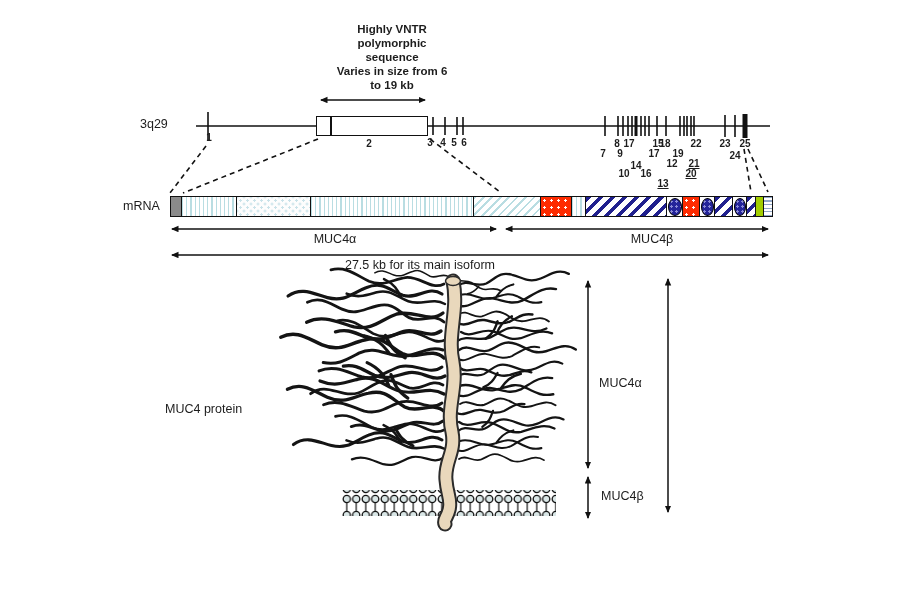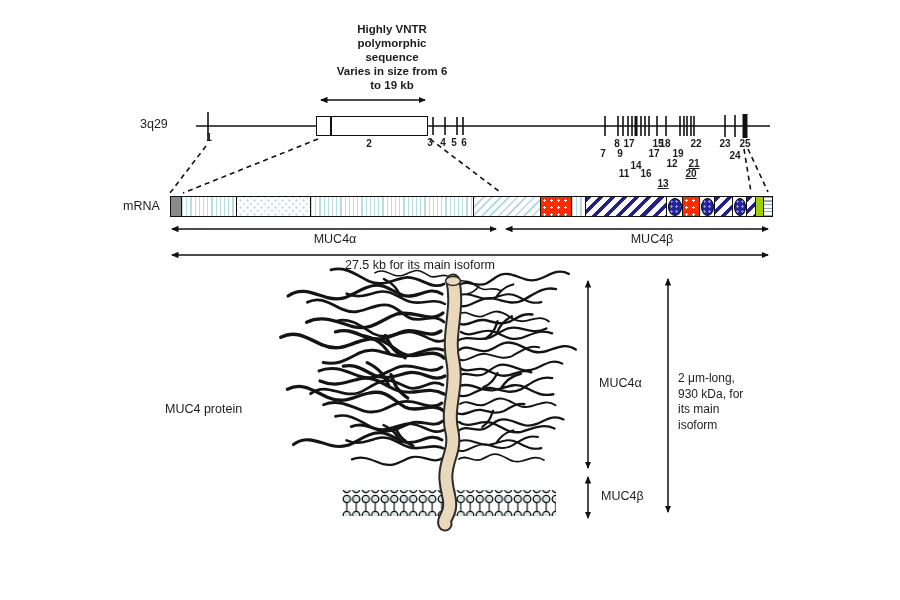--- a/index.html
+++ b/index.html
@@ -122,21 +122,21 @@
 
   <span class="lbl c num" style="left:209px;top:132px;">1</span>
   <span class="lbl c num" style="left:369px;top:138px;">2</span>
   <span class="lbl c num" style="left:430px;top:137px;">3</span>
   <span class="lbl c num" style="left:443px;top:137px;">4</span>
   <span class="lbl c num" style="left:454px;top:137px;">5</span>
   <span class="lbl c num" style="left:464px;top:137px;">6</span>
   <span class="lbl c num" style="left:603px;top:148px;">7</span>
   <span class="lbl c num" style="left:617px;top:138px;">8</span>
   <span class="lbl c num" style="left:620px;top:148px;">9</span>
-  <span class="lbl c num" style="left:624px;top:168px;">11</span>
+  <span class="lbl c num" style="left:624px;top:168px;">10</span>
   <span class="lbl c num" style="left:629px;top:138px;">17</span>
   <span class="lbl c num" style="left:631px;top:158px;margin-left:41px;">12</span>
   <span class="lbl c num" style="left:663px;top:178px;text-decoration:underline;">13</span>
   <span class="lbl c num" style="left:636px;top:148px;margin-top:12px;">14</span>
   <span class="lbl c num" style="left:658px;top:138px;">15</span>
   <span class="lbl c num" style="left:646px;top:168px;">16</span>
   <span class="lbl c num" style="left:654px;top:148px;">17</span>
   <span class="lbl c num" style="left:665px;top:138px;">18</span>
   <span class="lbl c num" style="left:678px;top:148px;">19</span>
   <span class="lbl c num" style="left:691px;top:168px;text-decoration:underline;">20</span>
@@ -240,20 +240,14 @@
     <g>
       <path d="M453,281 C459,310 447,335 453,362 C458,388 446,408 452,432 C456,452 444,462 446,480 C447,495 452,500 449,510 C447,518 443,520 445,524" fill="none" stroke="#2b2b2b" stroke-width="15" stroke-linecap="round"></path>
       <path d="M453,281 C459,310 447,335 453,362 C458,388 446,408 452,432 C456,452 444,462 446,480 C447,495 452,500 449,510 C447,518 443,520 445,524" fill="none" stroke="#e9d8bc" stroke-width="11" stroke-linecap="round"></path>
       <ellipse cx="453" cy="281" rx="7.5" ry="4.5" fill="#e9d8bc" stroke="#2b2b2b" stroke-width="1.5"></ellipse>
     </g>
   </svg>
 
   <span class="lbl big" style="left:165px;top:402px;">MUC4 protein</span>
   <span class="lbl big" style="left:599px;top:376px;">MUC4α</span>
   <span class="lbl big" style="left:601px;top:489px;">MUC4β</span>
-  <div class="lbl" style="left:678px;top:371px;font-size:12px;line-height:15.5px;">
-    <div>2 μm-long,</div>
-    <div>930 kDa, for</div>
-    <div>its main</div>
-    <div>isoform</div>
-  </div>
 
 </div>
 
 </body></html>

